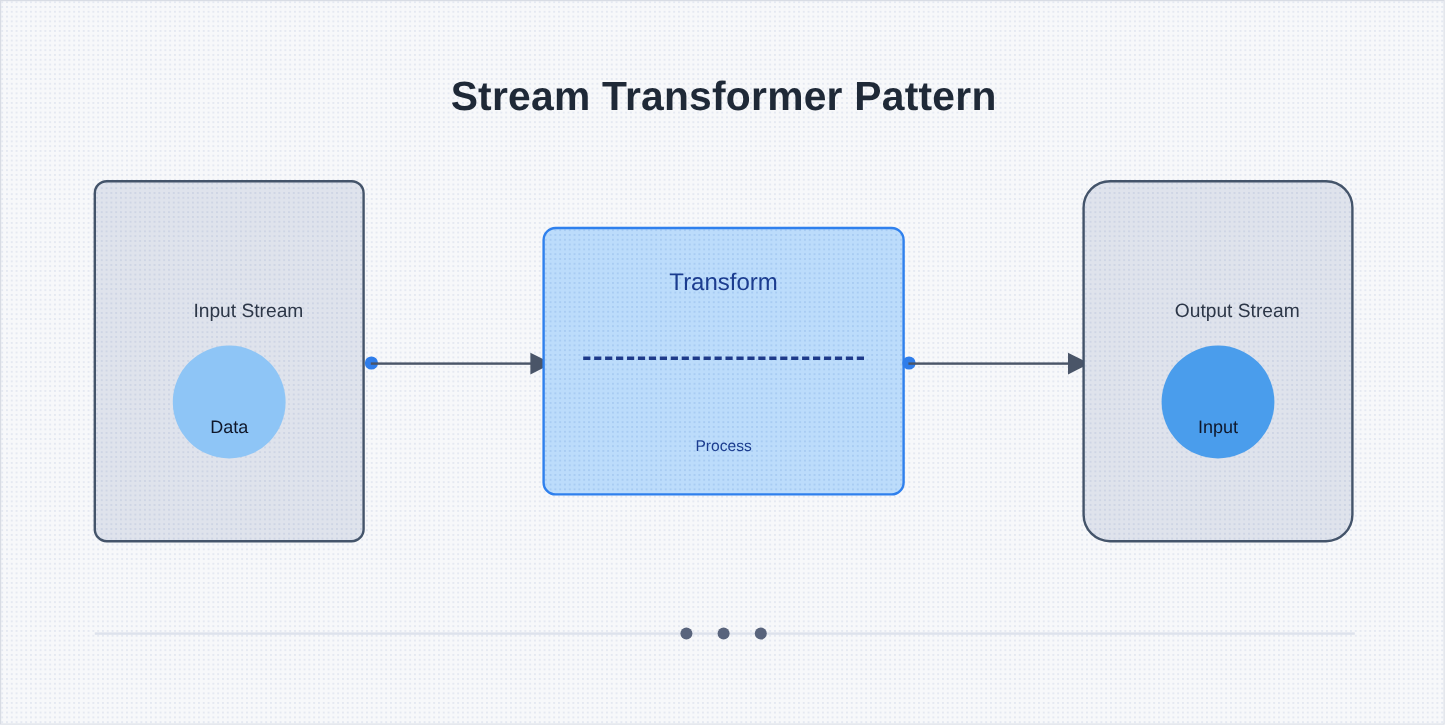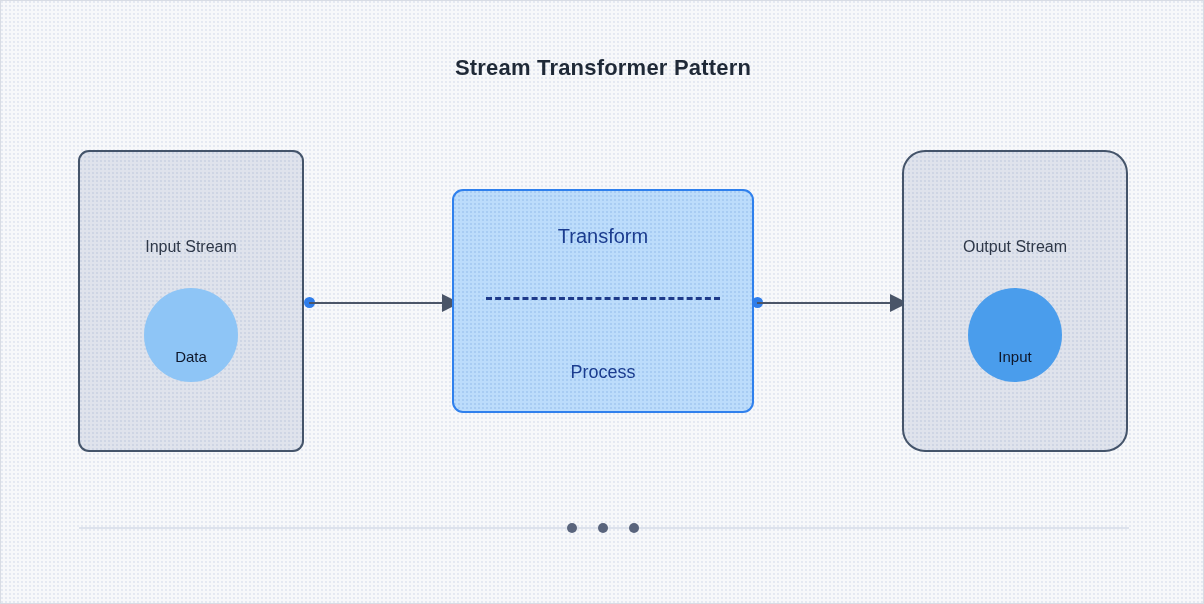--- a/index.html
+++ b/index.html
@@ -20,24 +20,24 @@
     background-size: 4px 4px;
     overflow: hidden;
     font-family: "Liberation Sans", sans-serif;
     -webkit-font-smoothing: antialiased;
   }
 
   
   #diagram-title {
     position: absolute;
     left: 0;
-    top: 47px;
+    top: 60px;
     width: 1204px;
     text-align: center;
-    font-size: 22px;
+    font-size: 34px;
     font-weight: bold;
     color: #1f2937;
     letter-spacing: 0.2px;
     line-height: 40px;
   }
 
   
   .node {
     position: absolute;
     box-sizing: border-box;
@@ -61,21 +61,21 @@
   .node-label {
     position: absolute;
     left: 0;
     width: 100%;
     text-align: center;
     font-size: 16px;
     color: #2d3748;
     line-height: 20px;
   }
 
-  .stream-label { top: 85px; }
+  .stream-label { top: 98px; padding-left: 16px; }
 
   
   .token-circle {
     position: absolute;
     width: 94px;
     height: 94px;
     border-radius: 50%;
     top: 136px;
     left: 50%;
     margin-left: -47px;
@@ -109,21 +109,21 @@
   }
 
   #transform-title {
     top: 35px;
     font-size: 20px;
     color: #1b3c8f;
   }
 
   #transform-subtitle {
     top: 171px;
-    font-size: 18px;
+    font-size: 13px;
     color: #1b3c8f;
   }
 
   #transform-divider {
     position: absolute;
     left: 32px;
     right: 32px;
     top: 106px;
     height: 0;
     border-top: 3px dashed #1e3a8a;

